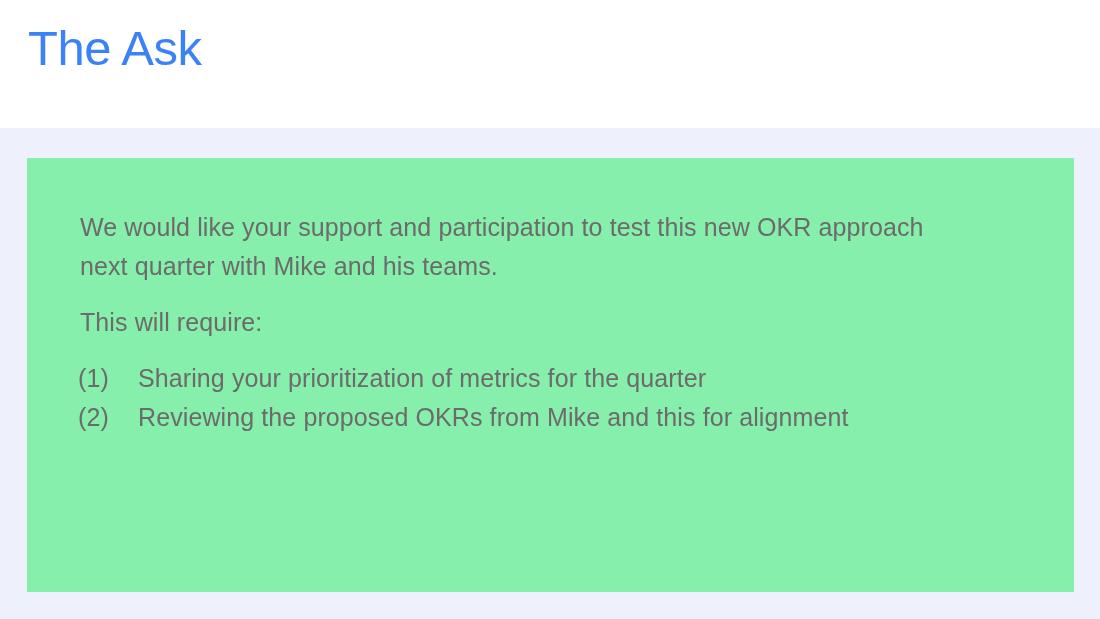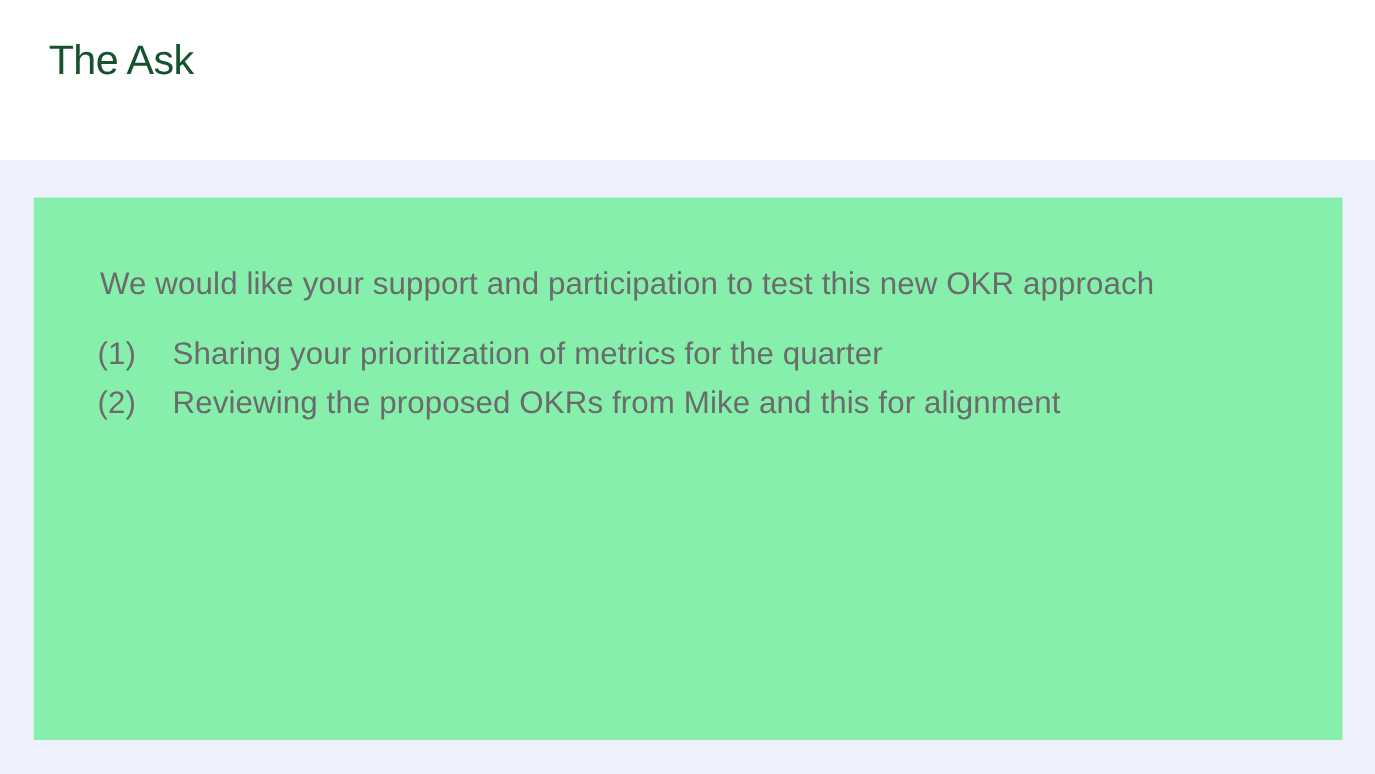--- a/index.html
+++ b/index.html
@@ -21,27 +21,27 @@
     background: #ffffff;
   }
   .slide-header {
     position: absolute;
     top: 0; left: 0; right: 0;
     height: 128px;
     background: #ffffff;
   }
   .slide-title {
     position: absolute;
-    left: 39px;
+    left: 28px;
     top: 20px;
-    font-size: 33px;
+    font-size: 49px;
     line-height: 56px;
     font-weight: 400;
     letter-spacing: -0.5px;
-    color: #14532d;
+    color: #3b82f6;
     white-space: nowrap;
   }
   .band {
     position: absolute;
     top: 128px; left: 0; right: 0; bottom: 0;
     background: #eef0fb;
   }
   .card {
     position: absolute;
     left: 27px;
@@ -82,22 +82,24 @@
 
   <div class="slide-header">
     <div class="slide-title">The Ask</div>
   </div>
 
   <div class="band">
     <div class="card">
 
       <div class="body-text paragraph">
         <div>We would like your support and participation to test this new OKR approach</div>
+        <div>next quarter with Mike and his teams.</div>
       </div>
 
+      <div class="body-text paragraph">This will require:</div>
 
       <div class="body-text numbered-list">
         <div class="list-item">
           <span class="item-number">(1)</span>
           <span class="item-text">Sharing your prioritization of metrics for the quarter</span>
         </div>
         <div class="list-item">
           <span class="item-number">(2)</span>
           <span class="item-text">Reviewing the proposed OKRs from Mike and this for alignment</span>
         </div>

